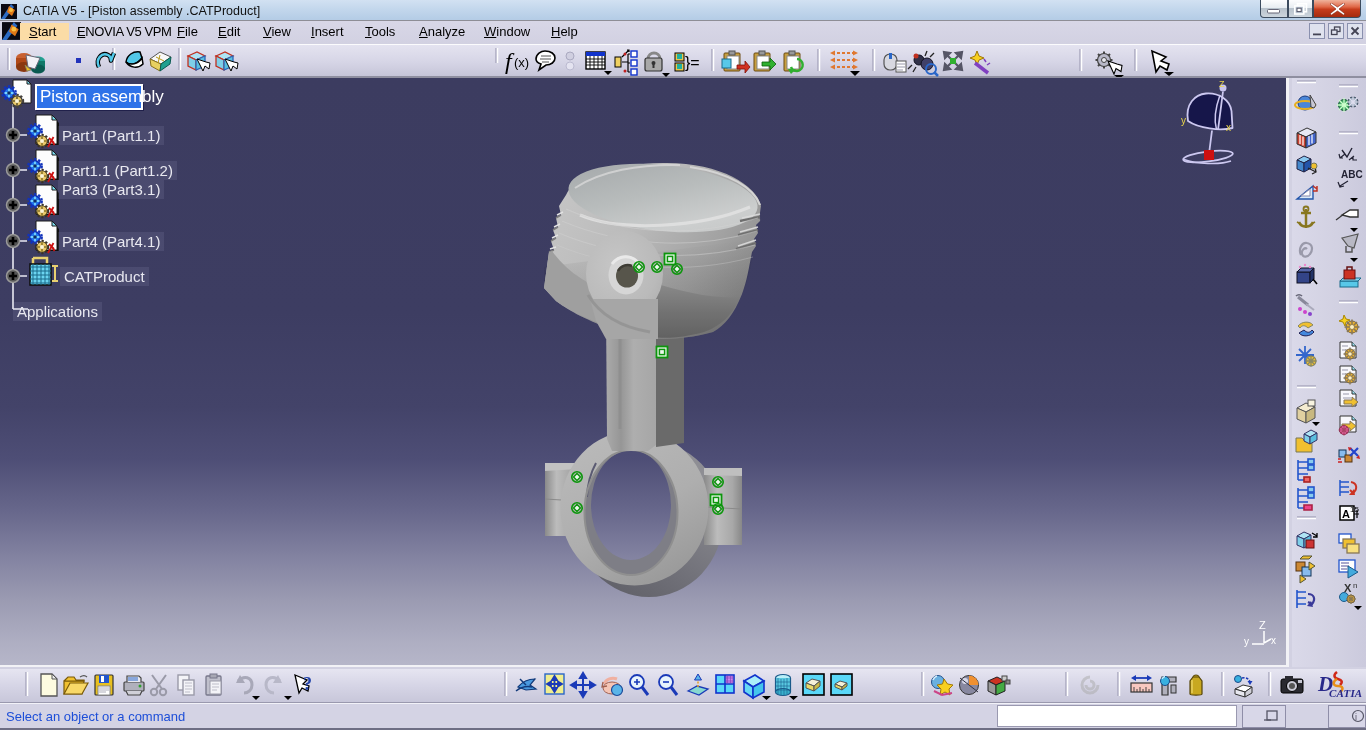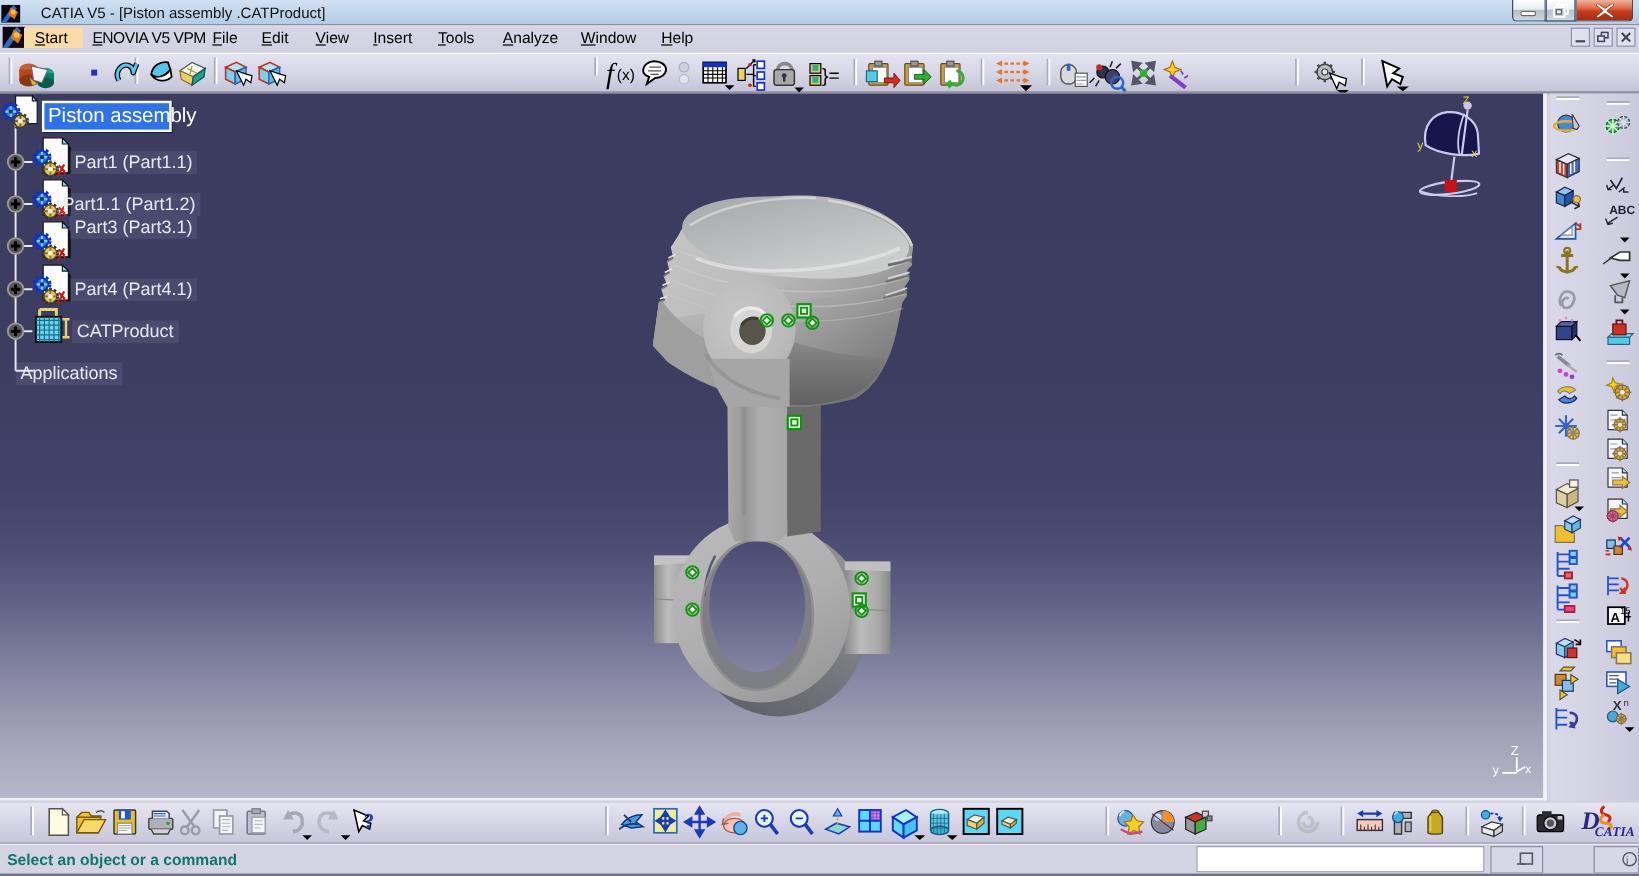--- a/index.html
+++ b/index.html
@@ -3,21 +3,21 @@
 <meta charset="utf-8">
 <style>
 * { margin:0; padding:0; box-sizing:border-box; }
 html,body { width:1366px; height:730px; overflow:hidden; font-family:"Liberation Sans",sans-serif; }
 #app { position:relative; width:1366px; height:730px; background:#d2d1e2; }
 
 #titlebar { position:absolute; left:0; top:0; width:1366px; height:21px;
   background:linear-gradient(180deg,#d2e1f2 0%,#c3d7ec 45%,#b4cce6 100%);
   border-bottom:1px solid #8e8e96; }
 #titlebar .ticon { position:absolute; left:1px; top:4px; width:16px; height:15px; }
-#titlebar .ttext { position:absolute; left:34px; top:4px; font-size:12.5px; color:#111;text-align:right; }
+#titlebar .ttext { position:absolute; left:23px; top:4px; font-size:12.5px; color:#111;text-align:right; }
 .wbtn { position:absolute; top:0; height:18px; border:1px solid #3c4b5e; border-top:none; }
 #btnmin { left:1260px; width:28px; border-radius:0 0 0 4px; background:linear-gradient(180deg,#fdfdfe 0%,#e8edf2 45%,#b8c2cc 50%,#cdd5dd 100%); }
 #btnmax { left:1288px; width:25px; background:linear-gradient(180deg,#fdfdfe 0%,#e8edf2 45%,#b8c2cc 50%,#cdd5dd 100%); }
 #btncls { left:1313px; width:48px; border-radius:0 0 4px 0; background:linear-gradient(180deg,#f0b39c 0%,#e06848 40%,#c63c1c 55%,#a52b10 100%); }
 
 #menubar { position:absolute; left:0; top:21px; width:1366px; height:35px;
   background:linear-gradient(180deg,#d8d7e7,#cfcedf); border-bottom:2px solid #f4f4f8; }
 #menubar .micon { position:absolute; left:2px; top:1px; width:19px; height:18px; }
 .mitem { position:absolute; top:3px; font-size:13px; color:#000; }
 #mstart { position:absolute; left:20px; top:2px; width:49px; height:17px; background:#fbdca6; }
@@ -30,21 +30,21 @@
   border-right:3px solid #f2f2f6; border-bottom:2px solid #f2f2f6; overflow:hidden; }
 
 #righttb { position:absolute; left:1292px; top:78px; width:74px; height:589px;
   background:linear-gradient(90deg,#dad9e9 0%,#d2d1e2 60%,#cbcadd 100%);text-decoration:underline; }
 
 #bottb { position:absolute; left:0; top:669px; width:1366px; height:33px;
   background:linear-gradient(180deg,#e6e5f1 0%,#d6d5e6 50%,#c8c7da 100%); }
 
 #status { position:absolute; left:0; top:702px; width:1366px; height:28px;
   background:#d4d3e4; border-top:1px solid #9a99ae; border-bottom:2px solid #6e6e84; box-shadow:inset 0 1px 0 #f2f2f8; }
-#status .stext { position:absolute; left:6px; top:6px; font-size:13px; color:#0f766e;font-weight:bold; }
+#status .stext { position:absolute; left:6px; top:6px; font-size:13px; color:#1d4ed8; }
 #status .sinput { position:absolute; left:997px; top:2px; width:240px; height:22px; background:#fff; border:1px solid #9a99b0; }
 .sbtn { position:absolute; top:2px; width:44px; height:23px; background:#d8d7e8; border:1px solid #8f8ea8; }
 
 #tree { position:absolute; left:0; top:0; width:400px; height:560px; color:#e8e8f0; font-size:15px; }
 .tlabel { position:absolute; white-space:nowrap; background:rgba(210,210,235,0.10); padding:1px 4px; }
 </style>
 </head>
 <body>
 <div id="app">
   <div id="titlebar">
@@ -467,21 +467,21 @@
 
         <g>
           <path d="M33,258 L33,264 M33,258 L47,258 L47,264" stroke="#e8d070" stroke-width="2.5" fill="none"></path>
           <rect x="30" y="264" width="21" height="21" fill="#6ad4f0" stroke="#111" stroke-width="1.6"></rect>
           <path d="M33,264 L33,285 M37,264 L37,285 M41,264 L41,285 M45,264 L45,285 M49,264 L49,285 M30,267 L51,267 M30,271 L51,271 M30,275 L51,275 M30,279 L51,279 M30,283 L51,283" stroke="#1a6a8a" stroke-width="1"></path>
           <path d="M52,266 L58,266 M55,266 L55,281 M52,281 L58,281" stroke="#e8d070" stroke-width="2"></path>
         </g>
         <use href="#plusbtn" x="13" y="276"></use>
       </svg>
       <div class="tlabel" style="left:58px;top:48px">Part1 (Part1.1)</div>
-      <div class="tlabel" style="left:48px;top:83px">Part1.1 (Part1.2)</div>
+      <div class="tlabel" style="left:58px;top:83px">Part1.1 (Part1.2)</div>
       <div class="tlabel" style="left:58px;top:102px">Part3 (Part3.1)</div>
       <div class="tlabel" style="left:58px;top:154px">Part4 (Part4.1)</div>
       <div class="tlabel" style="left:60px;top:189px">CATProduct</div>
       <div class="tlabel" style="left:13px;top:224px">Applications</div>
       <div style="position:absolute;left:35px;top:6px;width:108px;height:26px;background:#2e72e8;border:2px solid #fff;box-shadow:1px 1px 0 #20204a;color:#fff;font-size:17px;padding:1px 3px;white-space:nowrap">Piston assembly</div>
     </div>
   </div>
   <div id="righttb"><svg id="righttbsvg" width="74" height="589" viewBox="0 0 74 589">
     <g stroke-width="1.5">
       <g stroke="#aaa9c0">

